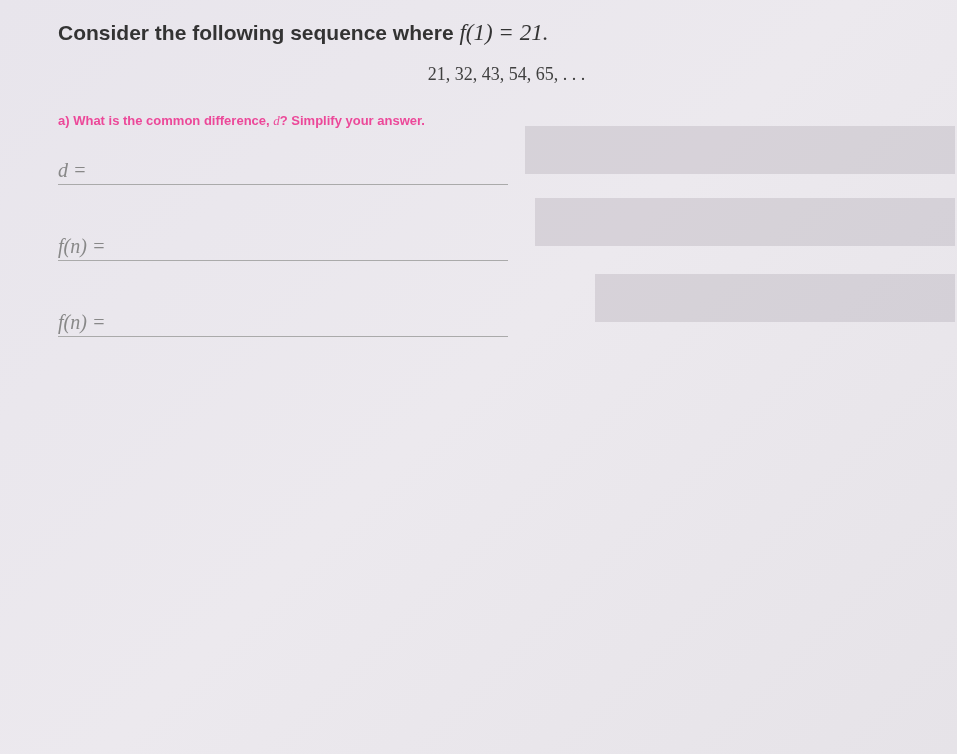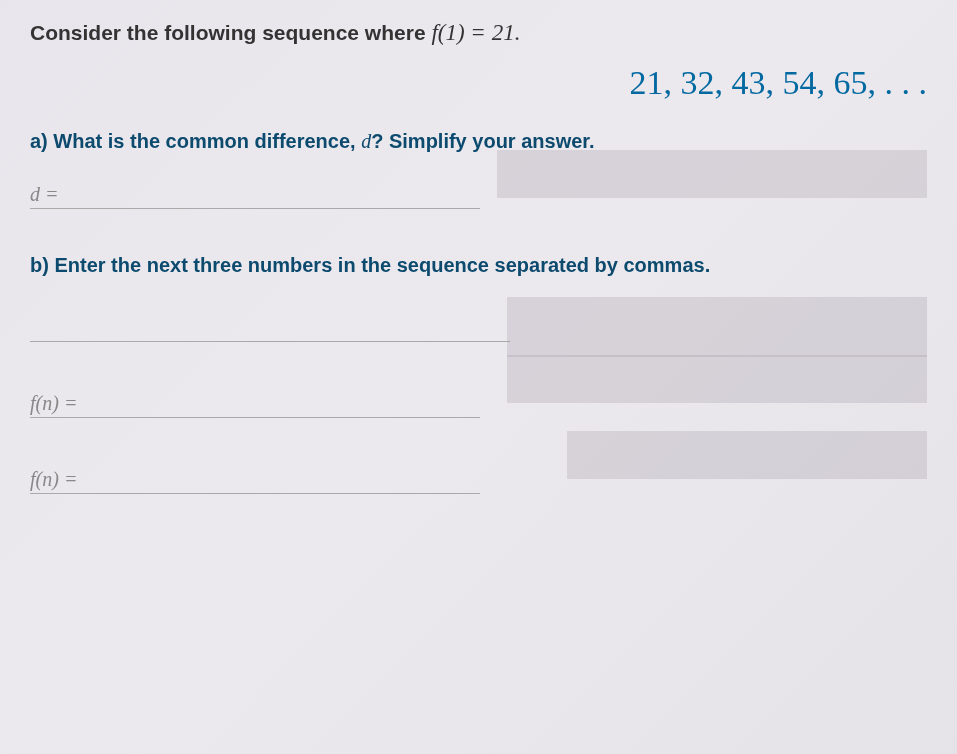--- a/index.html
+++ b/index.html
@@ -11,43 +11,44 @@
       width: 957px;
       height: 754px;
       background: linear-gradient(135deg, #e8e5ec 0%, #ece9ee 50%, #e6e3e8 100%);
       font-family: Arial, sans-serif;
       padding: 20px 30px;
       color: #2a2a2a;
       position: relative;
     }
     .content {
       width: 100%;
+      margin-left: 28px;
     }
     .intro-text {
       font-size: 21px;
       font-weight: bold;
       color: #333;
       margin-bottom: 18px;
     }
     .math-inline {
       font-family: 'Times New Roman', serif;
       font-style: italic;
       font-weight: normal;
     }
     .sequence-line {
-      text-align: right;
+      text-align: center;
       font-family: 'Times New Roman', serif;
-      font-size: 34px;
+      font-size: 18px;
       margin-bottom: 28px;
-      color: #0369a1;
+      color: #404040;
     }
     .question-label {
-      font-size: 20px;
+      font-size: 13px;
       font-weight: bold;
-      color: #0c4a6e;
+      color: #ec4899;
       margin-bottom: 25px;
     }
     .answer-row {
       display: flex;
       align-items: center;
       margin-bottom: 45px;
       position: relative;
     }
     .answer-prefix {
       font-family: 'Times New Roman', serif;
@@ -135,31 +136,20 @@
     </div>
     <div class="answer-row">
       <div class="answer-line-container">
         <span class="answer-prefix">d =</span>
         <input type="text" class="input-line" style="border-bottom: none;">
       </div>
       <div class="shaded-box shaded-a"></div>
     </div>
   </div>
 
-  <div class="section">
-    <div class="question-label">b) Enter the next three numbers in the sequence separated by commas.</div>
-    <div class="answer-row" style="margin-top:35px;">
-      <div class="wide-underline">
-        <input type="text" class="input-line-full" style="border-bottom: none; width: 100%;">
-      </div>
-      <div class="shaded-box shaded-b">
-        
-      </div>
-    </div>
-  </div>
 
   <div class="section">
     <div class="answer-row" style="margin-top:40px;">
       <div class="answer-line-container">
         <span class="answer-prefix">f(n) =</span>
         <input type="text" class="input-line" style="border-bottom: none;">
       </div>
       <div class="shaded-box shaded-c"></div>
     </div>
   </div>

